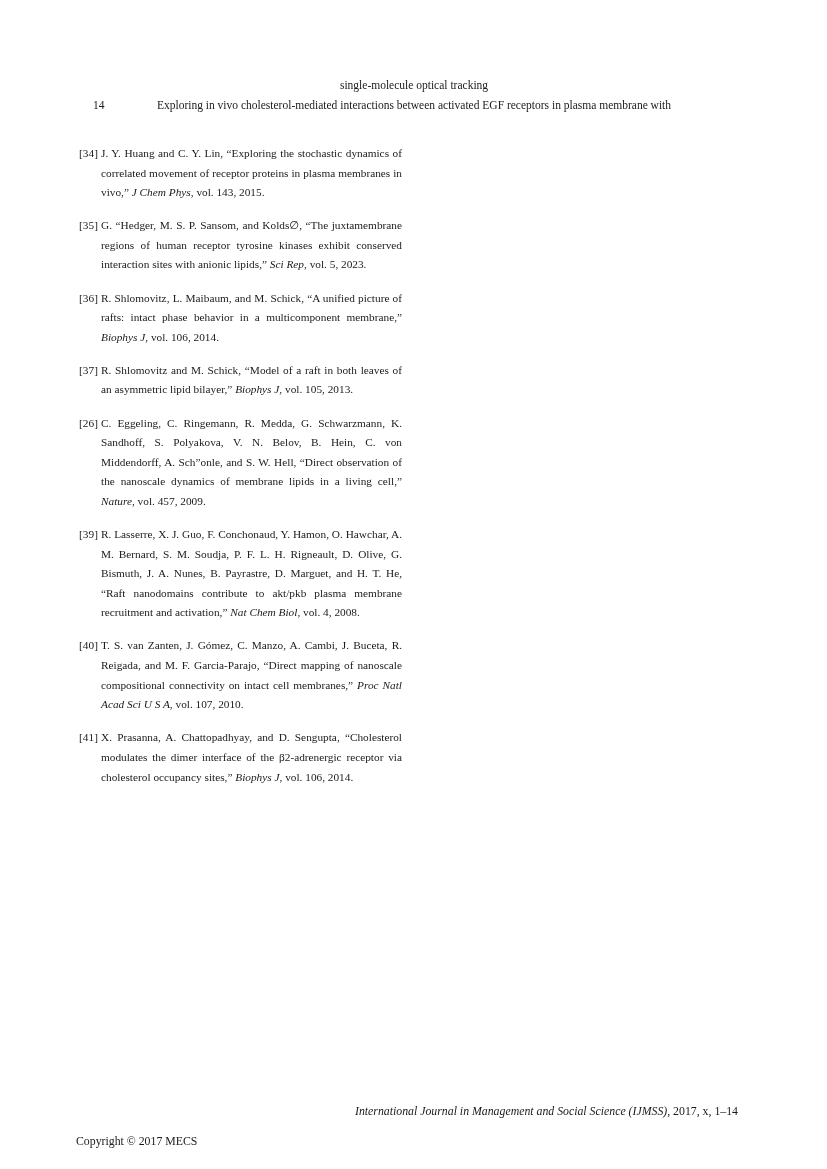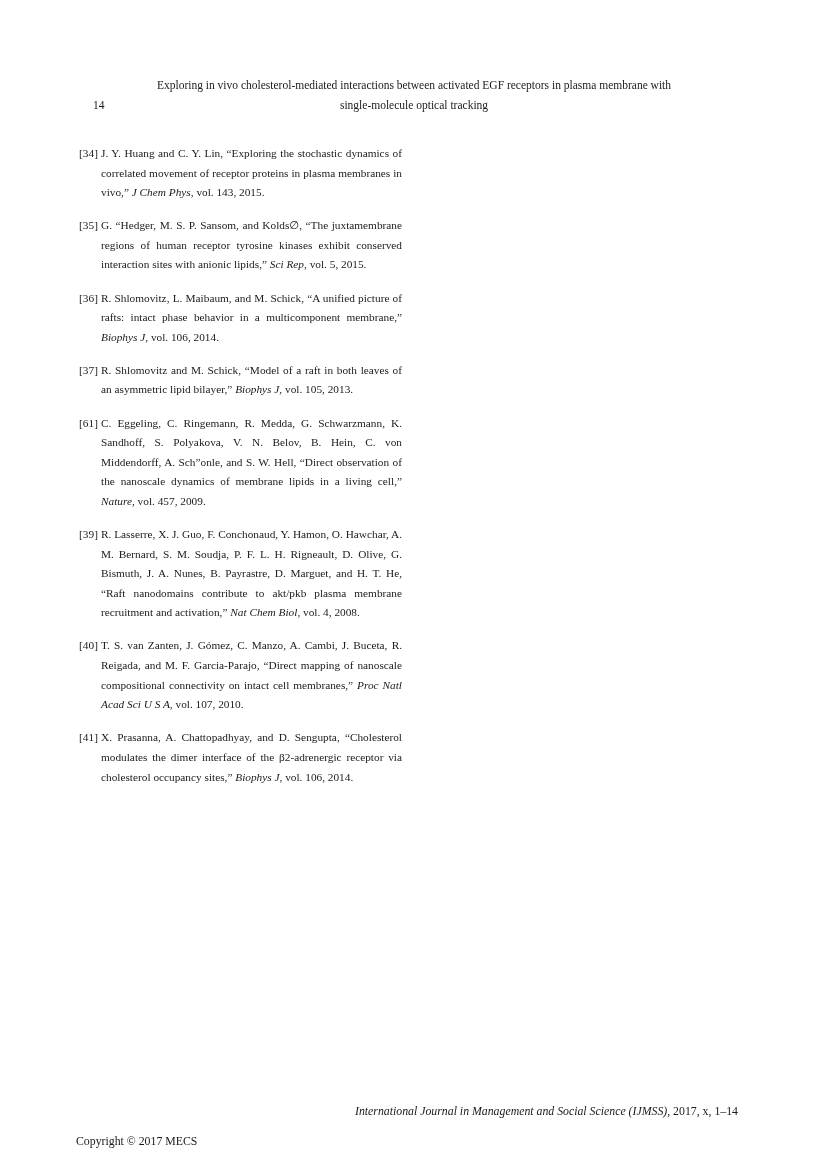--- a/index.html
+++ b/index.html
@@ -103,44 +103,44 @@
   .footer-journal {
     font-style: italic;
   }
 </style>
 </head>
 <body>
 
 <div class="page">
 
   <div class="running-head">
+    <div class="running-head-title">single-molecule optical tracking</div>
     <div class="running-head-title">Exploring in vivo cholesterol-mediated interactions between activated EGF receptors in plasma membrane with</div>
-    <div class="running-head-title">single-molecule optical tracking</div>
     <div class="folio">14</div>
   </div>
 
   <div class="reflist" id="reference-list">
       <div class="ref-item">
         <span class="ref-label">[34]</span>
         <span class="ref-body"><span>J. Y. Huang and C. Y. Lin, “Exploring the stochastic dynamics of correlated movement of receptor proteins in plasma membranes in vivo,” </span><i>J Chem Phys</i><span>, vol. 143, 2015.</span></span>
       </div>
       <div class="ref-item">
         <span class="ref-label">[35]</span>
-        <span class="ref-body"><span>G. “Hedger, M. S. P. Sansom, and Kolds∅, “The juxtamembrane regions of human receptor tyrosine kinases exhibit conserved interaction sites with anionic lipids,” </span><i>Sci Rep</i><span>, vol. 5, 2015.</span></span>
+        <span class="ref-body"><span>G. “Hedger, M. S. P. Sansom, and Kolds∅, “The juxtamembrane regions of human receptor tyrosine kinases exhibit conserved interaction sites with anionic lipids,” </span><i>Sci Rep</i><span>, vol. 5, 2023.</span></span>
       </div>
       <div class="ref-item">
         <span class="ref-label">[36]</span>
         <span class="ref-body"><span>R. Shlomovitz, L. Maibaum, and M. Schick, “A unified picture of rafts: intact phase behavior in a multicomponent membrane,” </span><i>Biophys J</i><span>, vol. 106, 2014.</span></span>
       </div>
       <div class="ref-item">
         <span class="ref-label">[37]</span>
         <span class="ref-body"><span>R. Shlomovitz and M. Schick, “Model of a raft in both leaves of an asymmetric lipid bilayer,” </span><i>Biophys J</i><span>, vol. 105, 2013.</span></span>
       </div>
       <div class="ref-item">
-        <span class="ref-label">[61]</span>
+        <span class="ref-label">[26]</span>
         <span class="ref-body"><span>C. Eggeling, C. Ringemann, R. Medda, G. Schwarzmann, K. Sandhoff, S. Polyakova, V. N. Belov, B. Hein, C. von Middendorff, A. Sch”onle, and S. W. Hell, “Direct observation of the nanoscale dynamics of membrane lipids in a living cell,” </span><i>Nature</i><span>, vol. 457, 2009.</span></span>
       </div>
       <div class="ref-item">
         <span class="ref-label">[39]</span>
         <span class="ref-body"><span>R. Lasserre, X. J. Guo, F. Conchonaud, Y. Hamon, O. Hawchar, A. M. Bernard, S. M. Soudja, P. F. L. H. Rigneault, D. Olive, G. Bismuth, J. A. Nunes, B. Payrastre, D. Marguet, and H. T. He, “Raft nanodomains contribute to akt/pkb plasma membrane recruitment and activation,” </span><i>Nat Chem Biol</i><span>, vol. 4, 2008.</span></span>
       </div>
       <div class="ref-item">
         <span class="ref-label">[40]</span>
         <span class="ref-body"><span>T. S. van Zanten, J. Gómez, C. Manzo, A. Cambi, J. Buceta, R. Reigada, and M. F. Garcia-Parajo, “Direct mapping of nanoscale compositional connectivity on intact cell membranes,” </span><i>Proc Natl Acad Sci U S A</i><span>, vol. 107, 2010.</span></span>
       </div>

